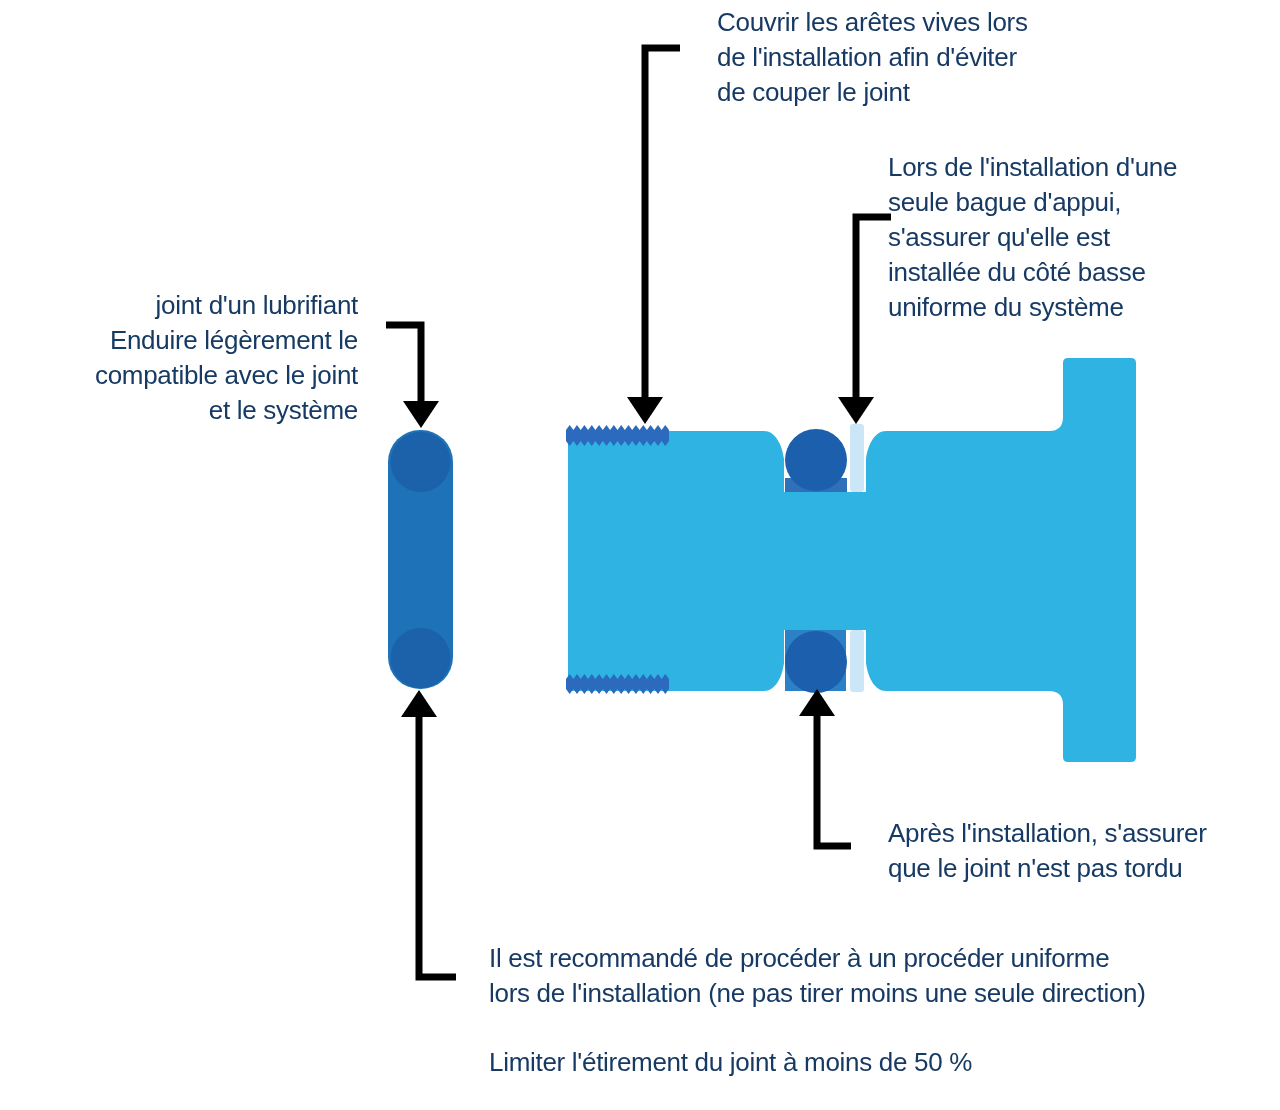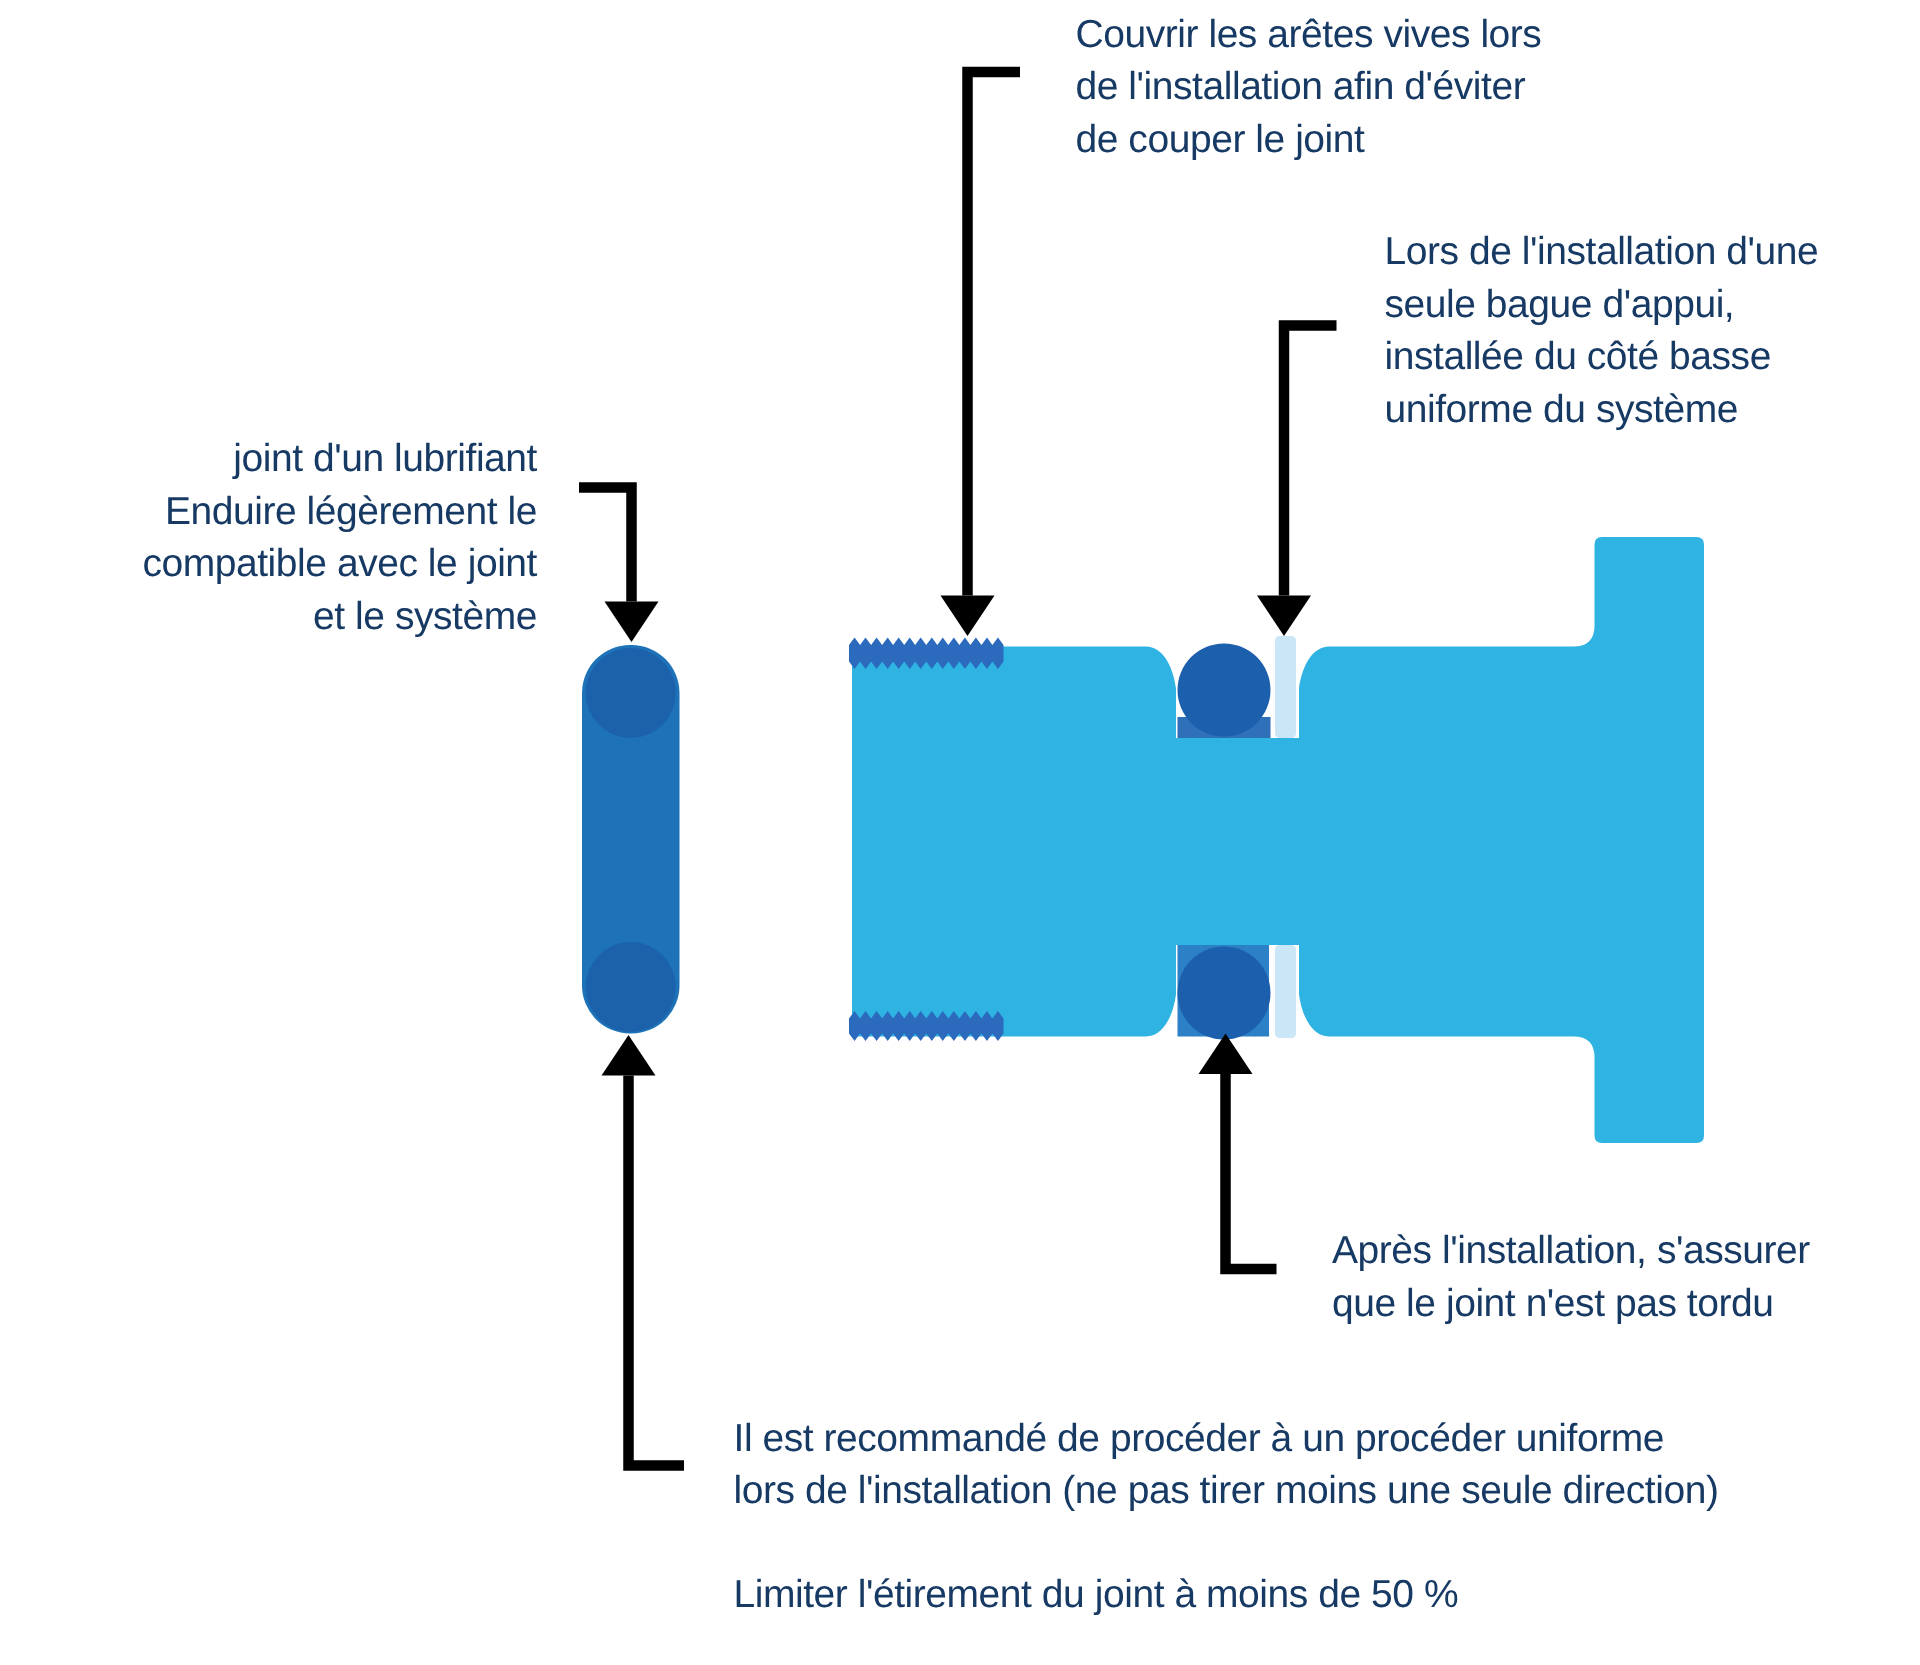--- a/index.html
+++ b/index.html
@@ -72,23 +72,24 @@
       <polygon class="arrow-head" points="817,689 799,716 835,716"></polygon>
     </g>
   </svg>
 
   <div class="note" style="left:717px;top:5px;">
     <span>Couvrir les arêtes vives lors</span>
     <span>de l'installation afin d'éviter</span>
     <span>de couper le joint</span>
   </div>
 
-  <div class="note" style="left:923px;top:150px;">
+  <div class="note" style="left:888px;top:150px;">
     <span>Lors de l'installation d'une</span>
     <span>seule bague d'appui,</span>
+    <span>s'assurer qu'elle est</span>
     <span>installée du côté basse</span>
     <span>uniforme du système</span>
   </div>
 
   <div class="note align-right" style="left:20px;top:288px;width:338px;">
     <span>joint d'un lubrifiant</span>
     <span>Enduire légèrement le</span>
     <span>compatible avec le joint</span>
     <span>et le système</span>
   </div>

